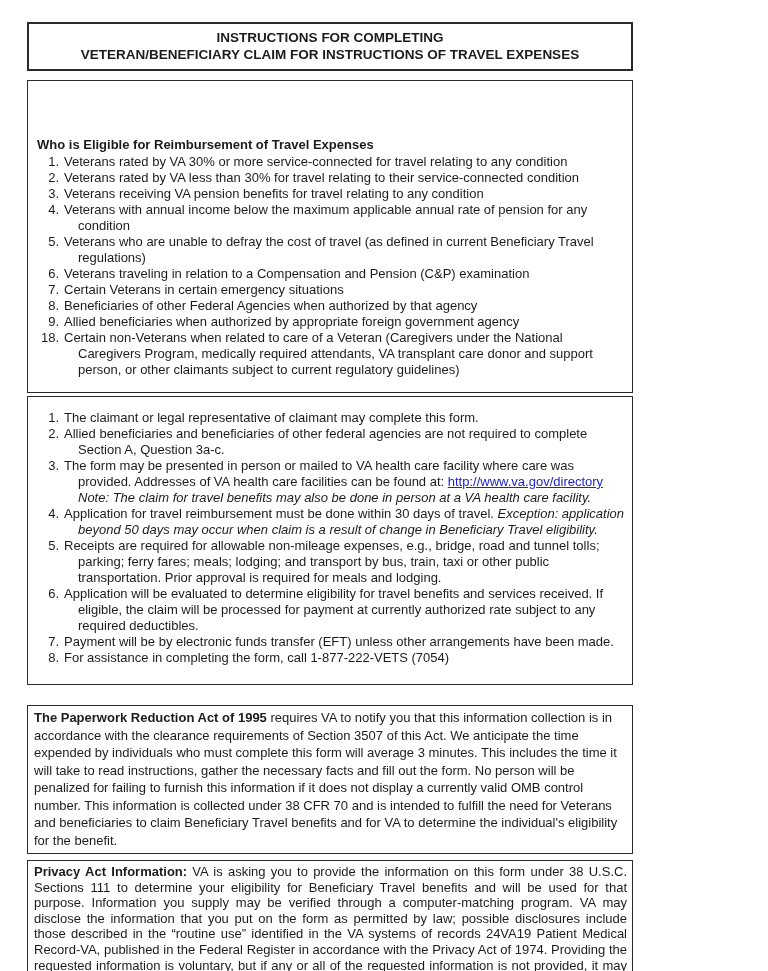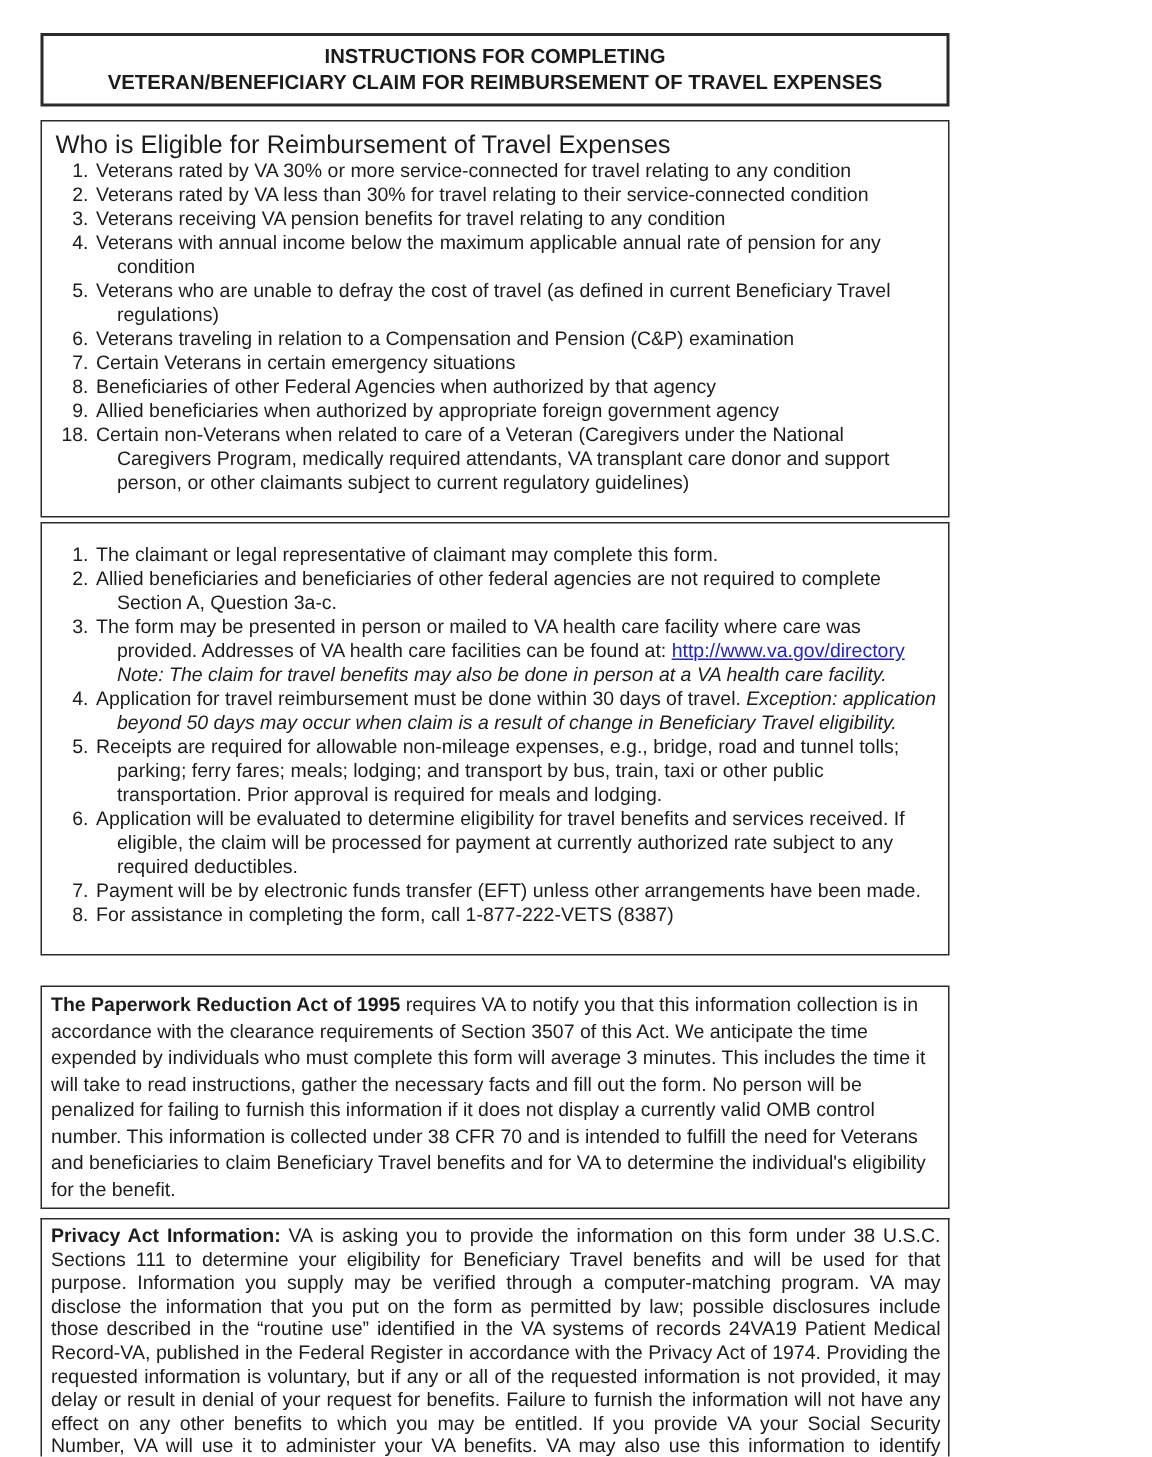--- a/index.html
+++ b/index.html
@@ -26,42 +26,42 @@
     margin-top:9px;
     font-size:13px;
     line-height:16px;
     padding:8px 6px 14px 9px;
   }
   .section-box.instructions { margin-top:3px; padding-top:13px; padding-bottom:18px; }
   .section-box.paperwork { margin-top:20px; padding:3px 5px 4px 6px; line-height:17.5px; }
   .section-box.privacy   { margin-top:6px; padding:3px 5px 5px 6px; line-height:15.6px;
                            text-align:justify; border-bottom:5px solid #737373; }
 
-  .section-heading { font-weight:normal; font-size:17px; margin-bottom:1px; }
+  .section-heading { font-weight:bold; font-size:13px; margin-bottom:1px;margin-top:48px; }
 
   .li { display:flex; align-items:flex-start; }
   .num { flex:none; width:27px; text-align:right; padding-right:5px; }
   .li-text { flex:1 1 auto; padding-left:14px; text-indent:-14px; }
 
   .bold { font-weight:bold; }
   .italic { font-style:italic; }
   .link { color:var(--link-color,#2222cc); text-decoration:underline; cursor:pointer; }
 
   .footer { display:flex; align-items:flex-start; margin-top:4px; padding-left:11px; }
   .form-label { font-weight:bold; font-size:13px; line-height:7.5px; letter-spacing:-0.2px; padding-top:2px; }
   .form-number { font-weight:bold; font-size:20px; line-height:18px; margin-left:25px; letter-spacing:0.2px; }
 </style>
 </head>
 <body>
 
 <div class="page">
 
   <div class="title-box">
     <div>INSTRUCTIONS FOR COMPLETING</div>
-    <div>VETERAN/BENEFICIARY CLAIM FOR REIMBURSEMENT OF TRAVEL EXPENSES</div>
+    <div>VETERAN/BENEFICIARY CLAIM FOR INSTRUCTIONS OF TRAVEL EXPENSES</div>
   </div>
 
   <div class="section-box eligibility">
     <div class="section-heading">Who is Eligible for Reimbursement of Travel Expenses</div>
     <div>
         <div class="li">
           <span class="num">1.</span>
           <div class="li-text"><span class="normal">Veterans rated by VA 30% or more service-connected for travel relating to any condition</span></div>
         </div>
         <div class="li">
@@ -128,21 +128,21 @@
         <div class="li">
           <span class="num">6.</span>
           <div class="li-text"><span class="normal">Application will be evaluated to determine eligibility for travel benefits and services received.  If eligible, the claim will be processed for payment at currently authorized rate subject to any required deductibles.</span></div>
         </div>
         <div class="li">
           <span class="num">7.</span>
           <div class="li-text"><span class="normal">Payment will be by electronic funds transfer (EFT) unless other arrangements have been made.</span></div>
         </div>
         <div class="li">
           <span class="num">8.</span>
-          <div class="li-text"><span class="normal">For assistance in completing the form, call 1-877-222-VETS (8387)</span></div>
+          <div class="li-text"><span class="normal">For assistance in completing the form, call 1-877-222-VETS (7054)</span></div>
         </div>
       </div>
   </div>
 
   <div class="section-box paperwork"><span class="bold">The Paperwork Reduction Act of 1995</span><span class="normal"> requires VA to notify you that this information collection is in accordance with the clearance requirements of Section 3507 of this Act.  We anticipate the time expended by individuals who must complete this form will average 3 minutes.  This includes the time it will take to read instructions, gather the necessary facts and fill out the form.  No person will be penalized for failing to furnish this information if it does not display a currently valid OMB control number.   This information is collected under 38 CFR 70 and is intended to fulfill the need for Veterans and beneficiaries to claim Beneficiary Travel benefits and for VA to determine the individual's eligibility for the benefit.</span></div>
 
   <div class="section-box privacy"><span class="bold">Privacy Act Information:</span><span class="normal">  VA is asking you to provide the information on this form under 38 U.S.C. Sections 111 to determine your eligibility for Beneficiary Travel benefits and will be used for that purpose. Information you supply may be verified through a computer-matching program.  VA may disclose the information that you put on the form as permitted by law; possible disclosures include those described in the “routine use” identified in the VA systems of records 24VA19 Patient Medical Record-VA, published in the Federal Register in accordance with the Privacy Act of 1974.  Providing the requested information is voluntary, but if any or all of the requested information is not provided, it may delay or result in denial of your request for benefits. Failure to furnish the information will not have any effect on any other benefits to which you may be entitled. If you provide VA your Social Security Number, VA will use it to administer your VA benefits. VA may also use this information to identify Veterans and persons claiming or receiving VA benefits and their records, and for other purposes authorized or required by law.</span></div>
 
   <div class="footer">
     <div class="form-label">

